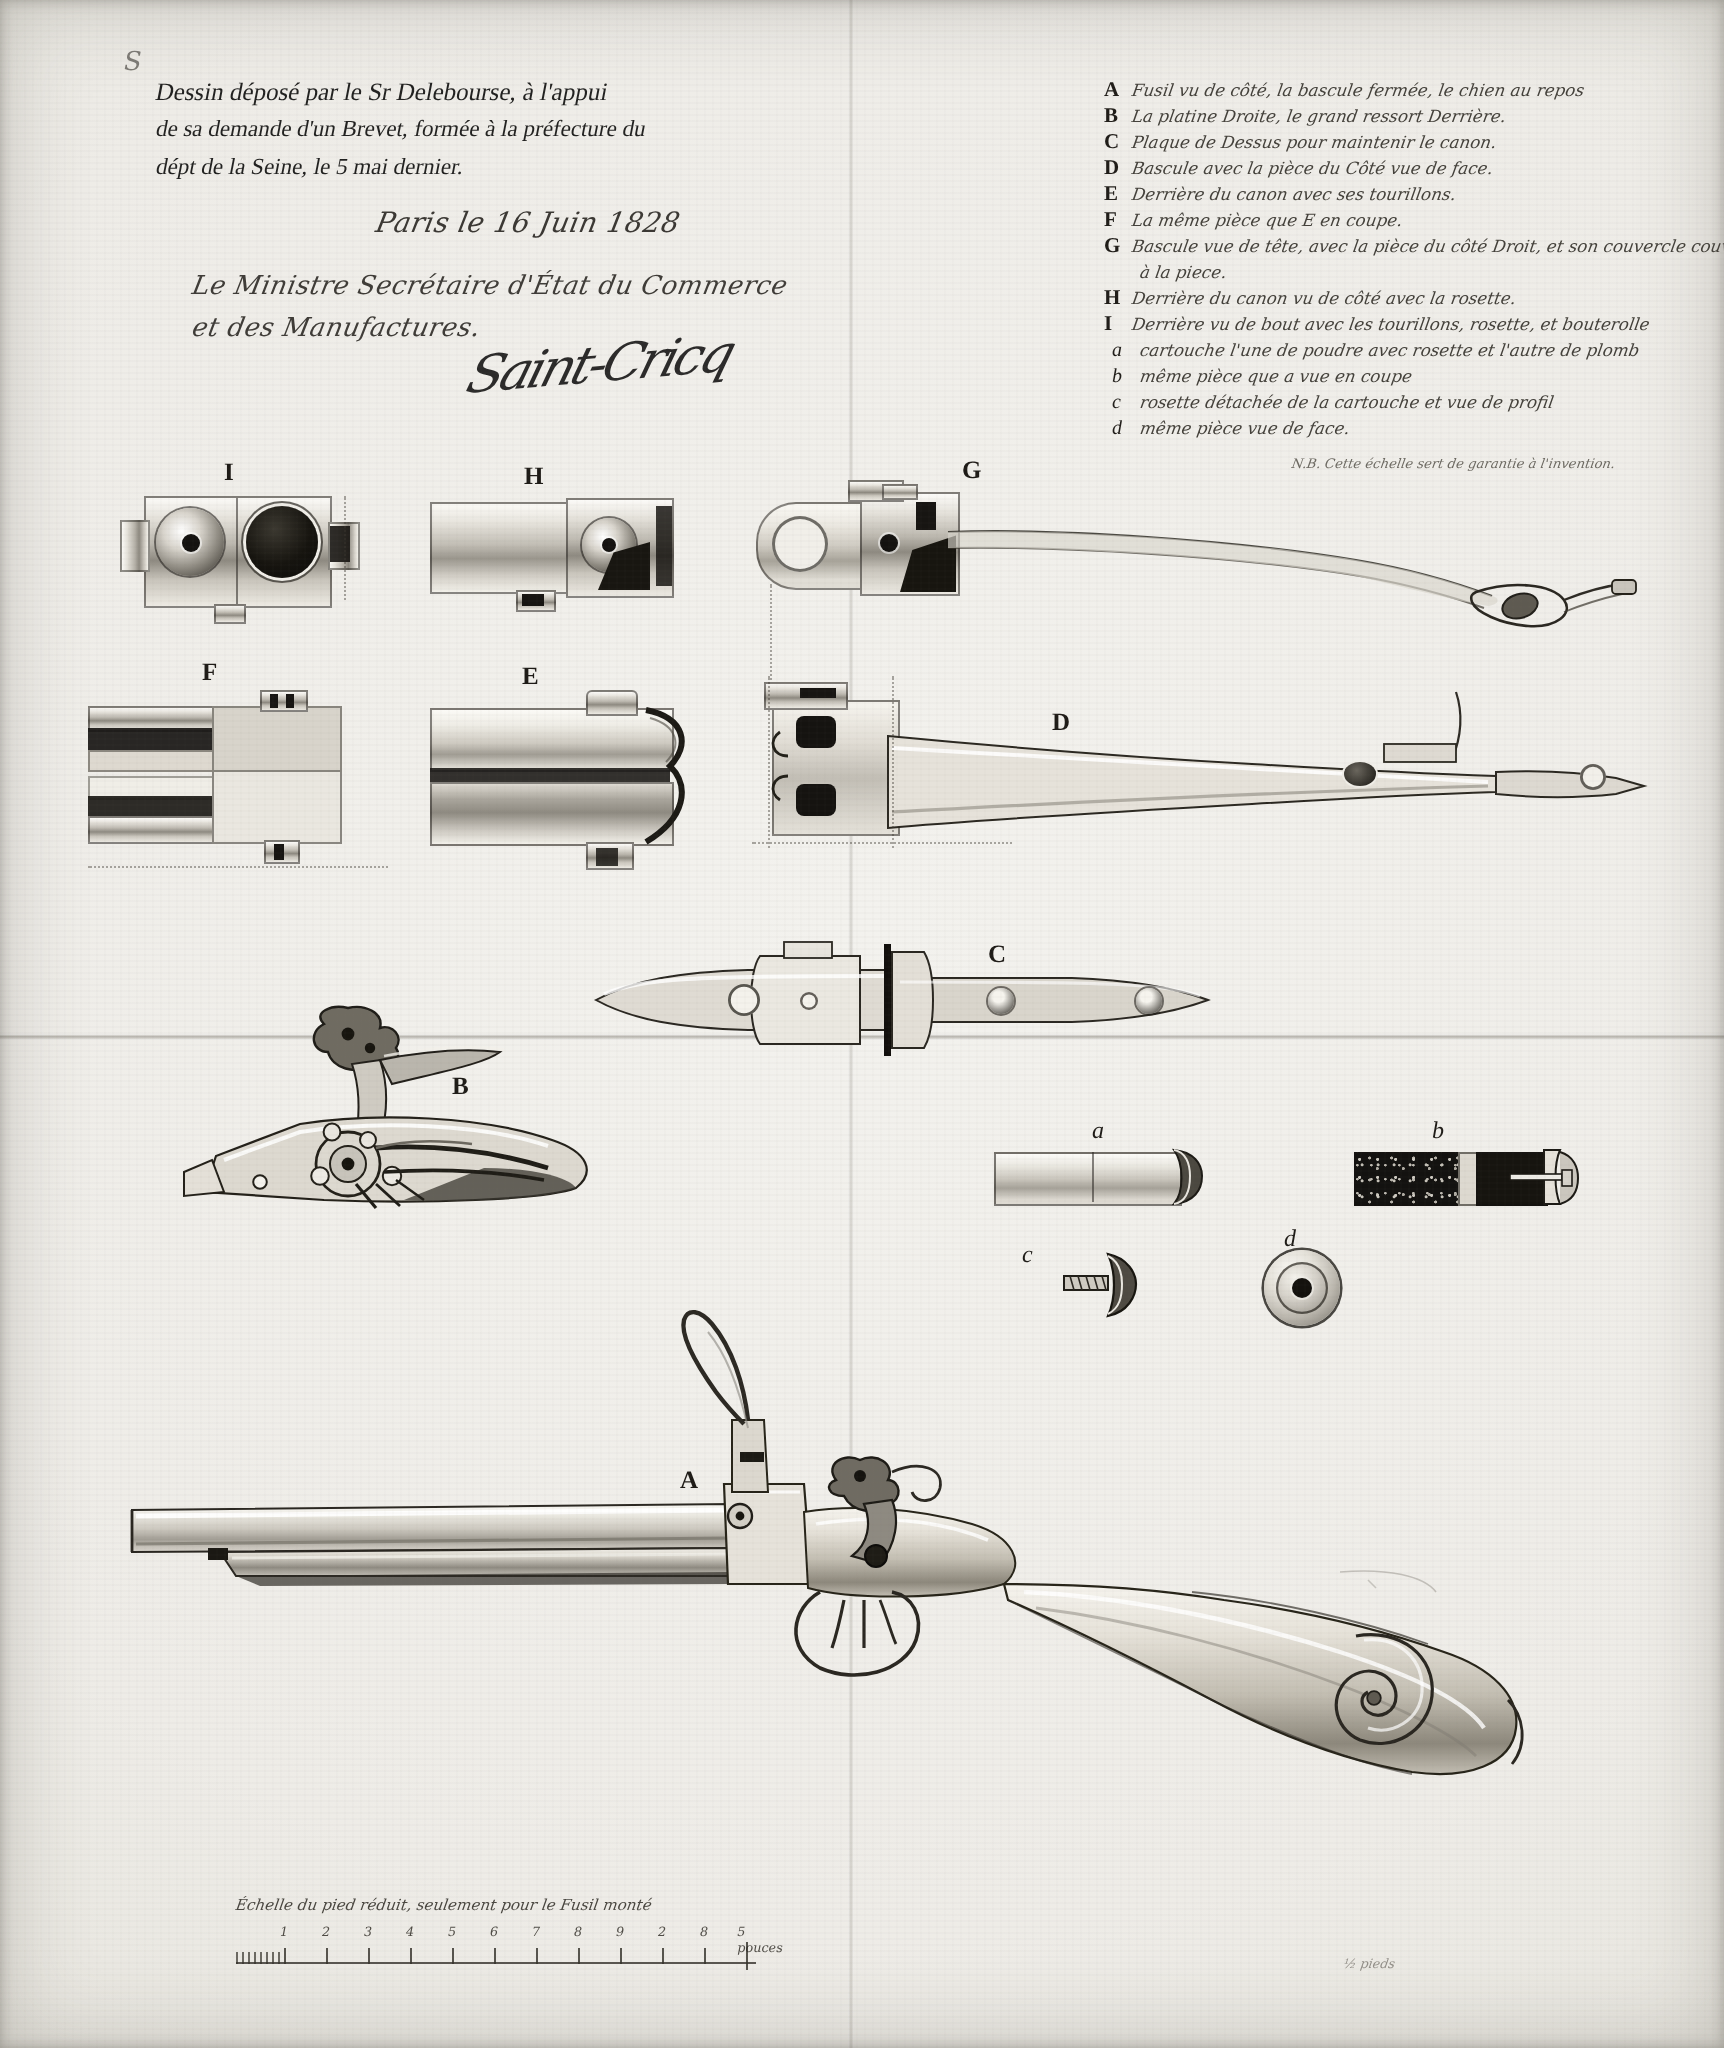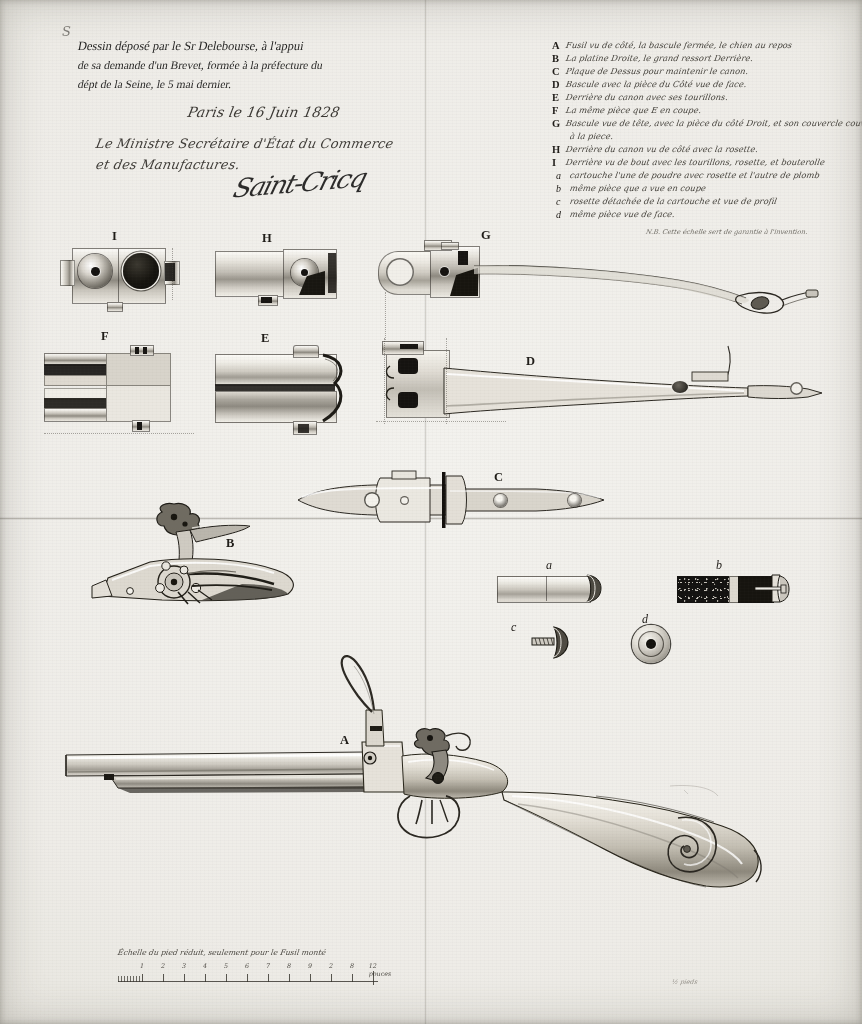--- a/index.html
+++ b/index.html
@@ -618,18 +618,18 @@
         <div class="tnum" style="left:150px">7</div>
       <div class="tick" style="left:171px"></div>
         <div class="tnum" style="left:171px">8</div>
       <div class="tick" style="left:192px"></div>
         <div class="tnum" style="left:192px">9</div>
       <div class="tick" style="left:213px"></div>
         <div class="tnum" style="left:213px">2</div>
       <div class="tick" style="left:234px"></div>
         <div class="tnum" style="left:234px">8</div>
       <div class="tick" style="left:255px;height:14px;top:4px"></div>
-      <div class="tnum" style="left:262px">12 pouces</div>
+      <div class="tnum" style="left:262px">5 pouces</div>
     </div>
   </div>
   <div id="scale-right">½ pieds</div>
 
 </div>
 
 </body></html>

